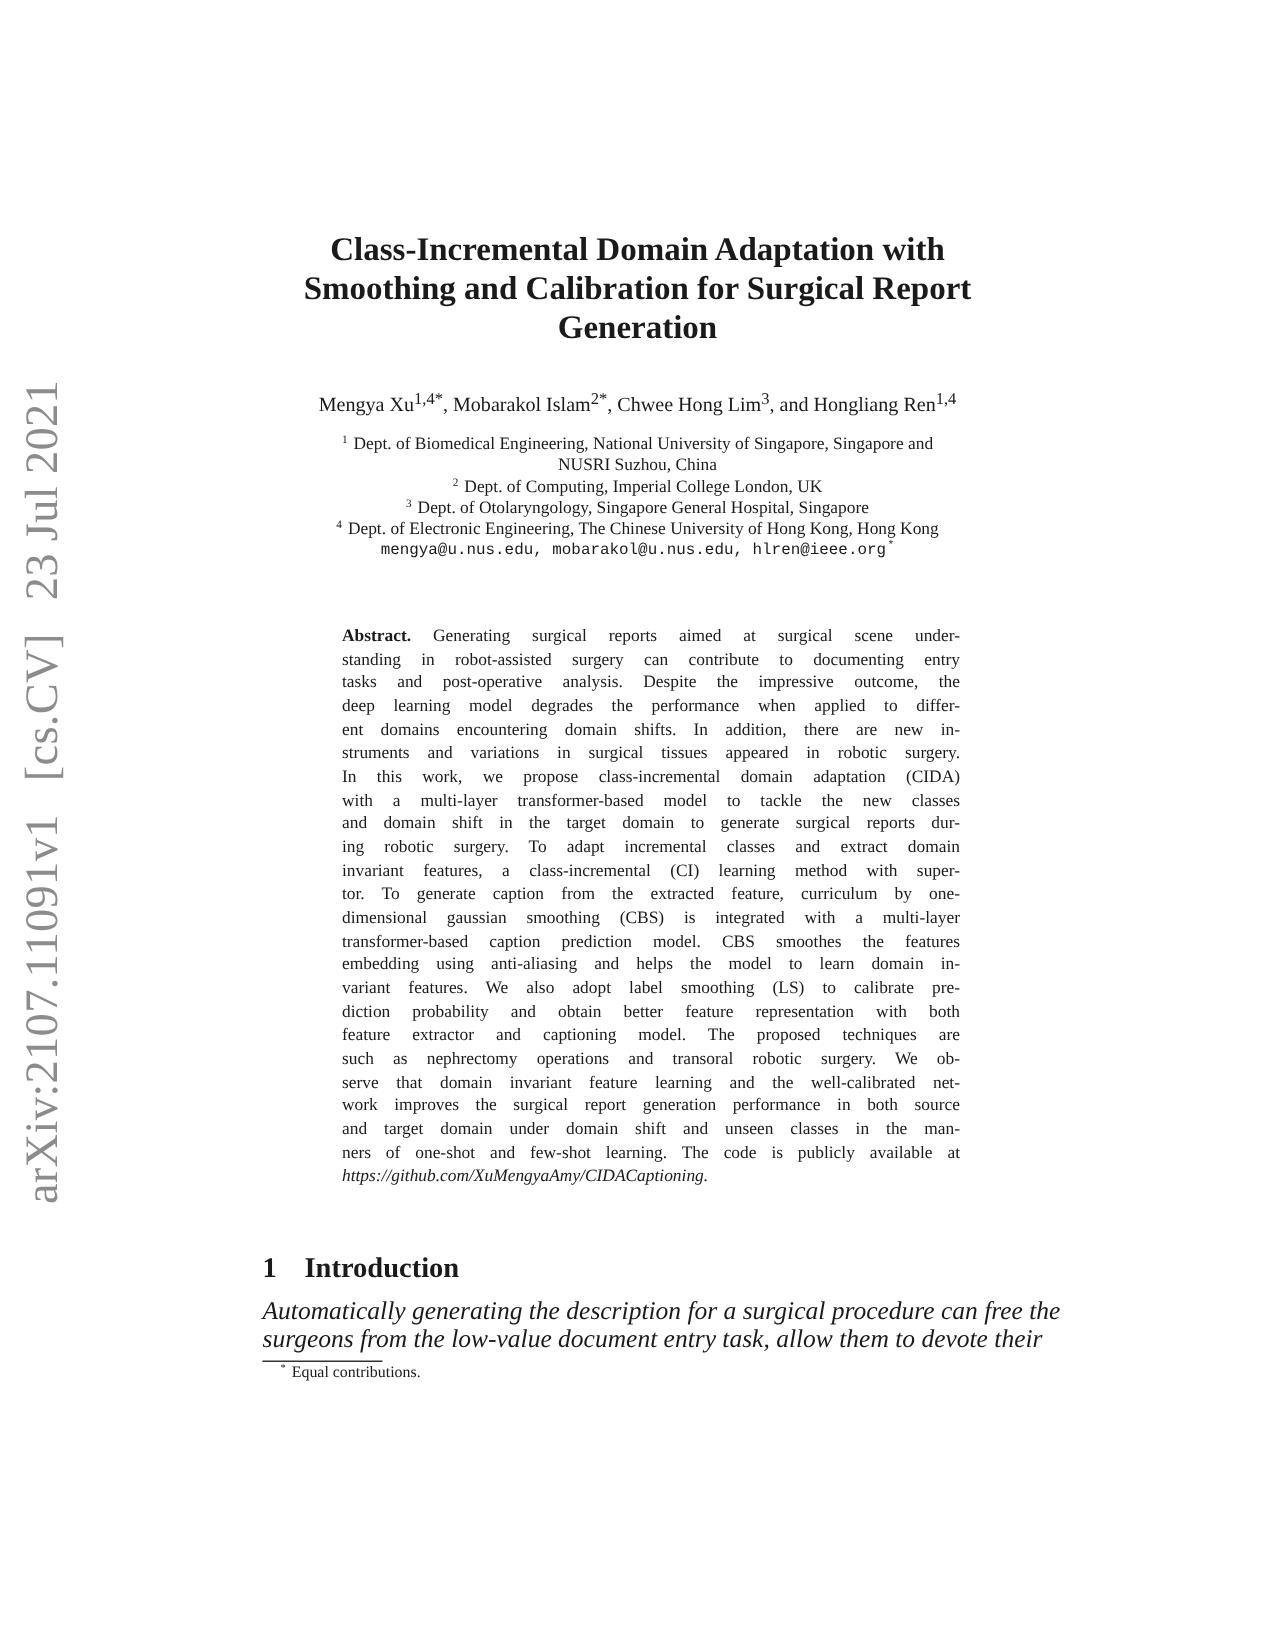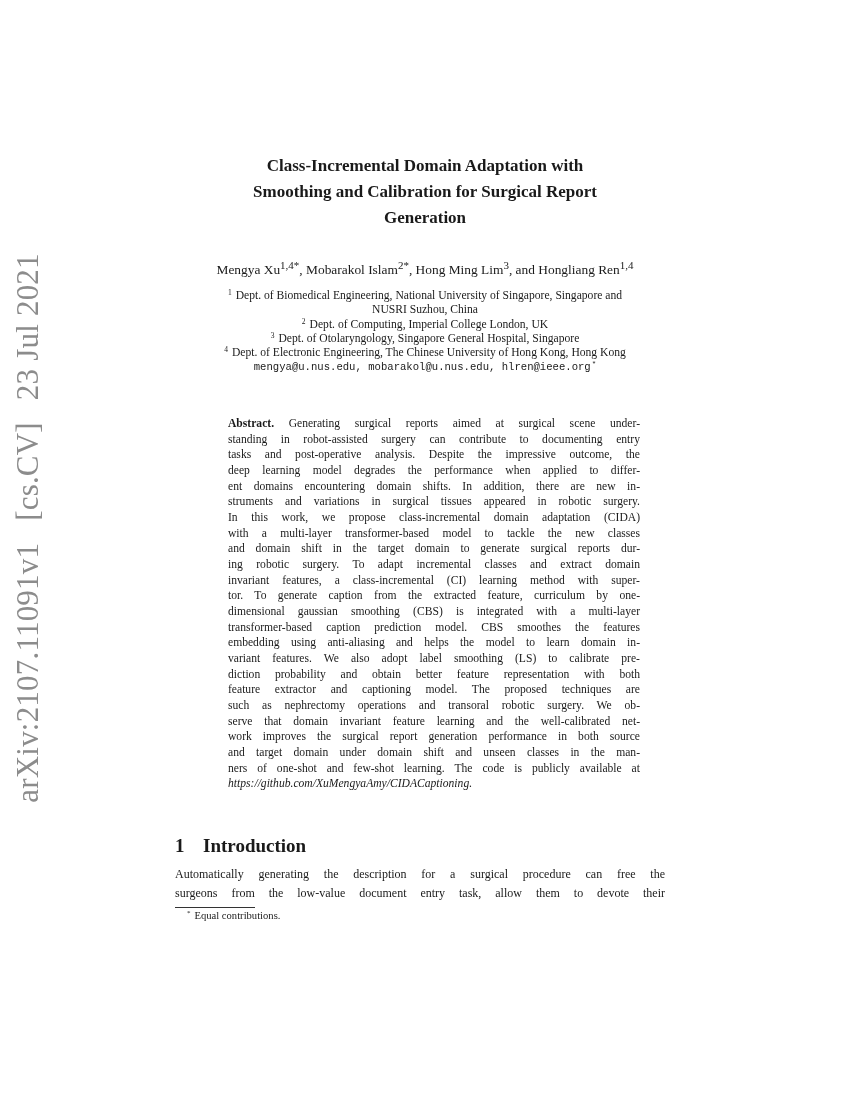--- a/index.html
+++ b/index.html
@@ -7,21 +7,21 @@
          font-family: "Liberation Serif", "DejaVu Serif", serif; color: #1a1a1a; }
   .page { position: absolute; left: 0; top: 0; width: 850px; height: 1100px; background: #fff; }
 
   .stamp { position: absolute; left: 28px; top: 528px; transform: translate(-50%, -50%) rotate(-90deg);
            white-space: nowrap; font-family: "Liberation Serif", "DejaVu Serif", serif;
            font-size: 31px; color: #8c8c8c; letter-spacing: 0.2px; }
   .stamp span { display: inline-block; }
   .stamp .gap { width: 22px; }
 
   .title { position: absolute; left: 150px; width: 550px; top: 153px; text-align: center;
-           font-weight: bold; font-size: 17px; line-height: 26px; color: #1a1a1a; }
+           font-weight: bold; font-size: 22px; line-height: 26px; color: #1a1a1a; }
   .title div { white-space: nowrap; }
 
   .authors { position: absolute; left: 150px; width: 550px; top: 262px; text-align: center;
              font-size: 13.4px; line-height: 16px; white-space: nowrap; }
   .authors sup { font-size: 11px; vertical-align: 5px; line-height: 0; }
 
   .affils { position: absolute; left: 150px; width: 550px; top: 289px; text-align: center;
             font-size: 11.6px; line-height: 14.3px; }
   .affils div { white-space: nowrap; }
   .affils sup { font-size: 7.5px; vertical-align: 4px; line-height: 0; margin-right: 4px; }
@@ -31,21 +31,21 @@
   .abstract { position: absolute; left: 228px; width: 412px; top: 416px;
               font-size: 11.6px; line-height: 15.68px; text-align: justify; }
   .abstract .line { display: block; text-align: justify; text-align-last: justify; white-space: nowrap;
                     height: 15.68px; overflow: visible; }
   .abstract .line.last { text-align-last: left; font-style: italic; }
   .abstract b { font-weight: bold; }
 
   .section { position: absolute; left: 175px; top: 835px; font-size: 19px; font-weight: bold; white-space: nowrap; }
   .section .num { display: inline-block; width: 28px; }
 
-  .body-text { position: absolute; left: 175px; width: 490px; top: 865px; font-size: 12px; line-height: 18.5px; }
+  .body-text { position: absolute; left: 175px; width: 490px; top: 865px; font-size: 17px; line-height: 18.5px; font-style: italic; }
   .body-text .line { display: block; text-align: justify; text-align-last: justify; white-space: nowrap; height: 18.5px; }
 
   .fn-rule { position: absolute; left: 175px; top: 907px; width: 80px; height: 0; border-top: 1px solid #333; }
   .footnote { position: absolute; left: 187px; top: 909px; font-size: 10.6px; line-height: 13px; white-space: nowrap; }
   .footnote sup { font-size: 7px; vertical-align: 4px; line-height: 0; margin-right: 4px; }
 </style>
 </head>
 <body>
 
 <div class="page">
@@ -54,21 +54,21 @@
     <span>arXiv:2107.11091v1</span><span class="gap"></span><span>[cs.CV]</span><span class="gap"></span><span>23 Jul 2021</span>
   </div>
 
   <div class="title">
     <div>Class-Incremental Domain Adaptation with</div>
     <div>Smoothing and Calibration for Surgical Report</div>
     <div>Generation</div>
   </div>
 
   <div class="authors">
-    <span>Mengya Xu</span><sup>1,4*</sup><span>, </span><span>Mobarakol Islam</span><sup>2*</sup><span>, </span><span>Hong Ming Lim</span><sup>3</sup><span>, and </span><span>Hongliang Ren</span><sup>1,4</sup>
+    <span>Mengya Xu</span><sup>1,4*</sup><span>, </span><span>Mobarakol Islam</span><sup>2*</sup><span>, </span><span>Chwee Hong Lim</span><sup>3</sup><span>, and </span><span>Hongliang Ren</span><sup>1,4</sup>
   </div>
 
   <div class="affils">
     <div><sup>1</sup><span>Dept. of Biomedical Engineering, National University of Singapore, Singapore and</span></div>
     <div>NUSRI Suzhou, China</div>
     <div><sup>2</sup><span>Dept. of Computing, Imperial College London, UK</span></div>
     <div><sup>3</sup><span>Dept. of Otolaryngology, Singapore General Hospital, Singapore</span></div>
     <div><sup>4</sup><span>Dept. of Electronic Engineering, The Chinese University of Hong Kong, Hong Kong</span></div>
     <div class="emails"><span>mengya@u.nus.edu, mobarakol@u.nus.edu, hlren@ieee.org</span><sup>*</sup></div>
   </div>

